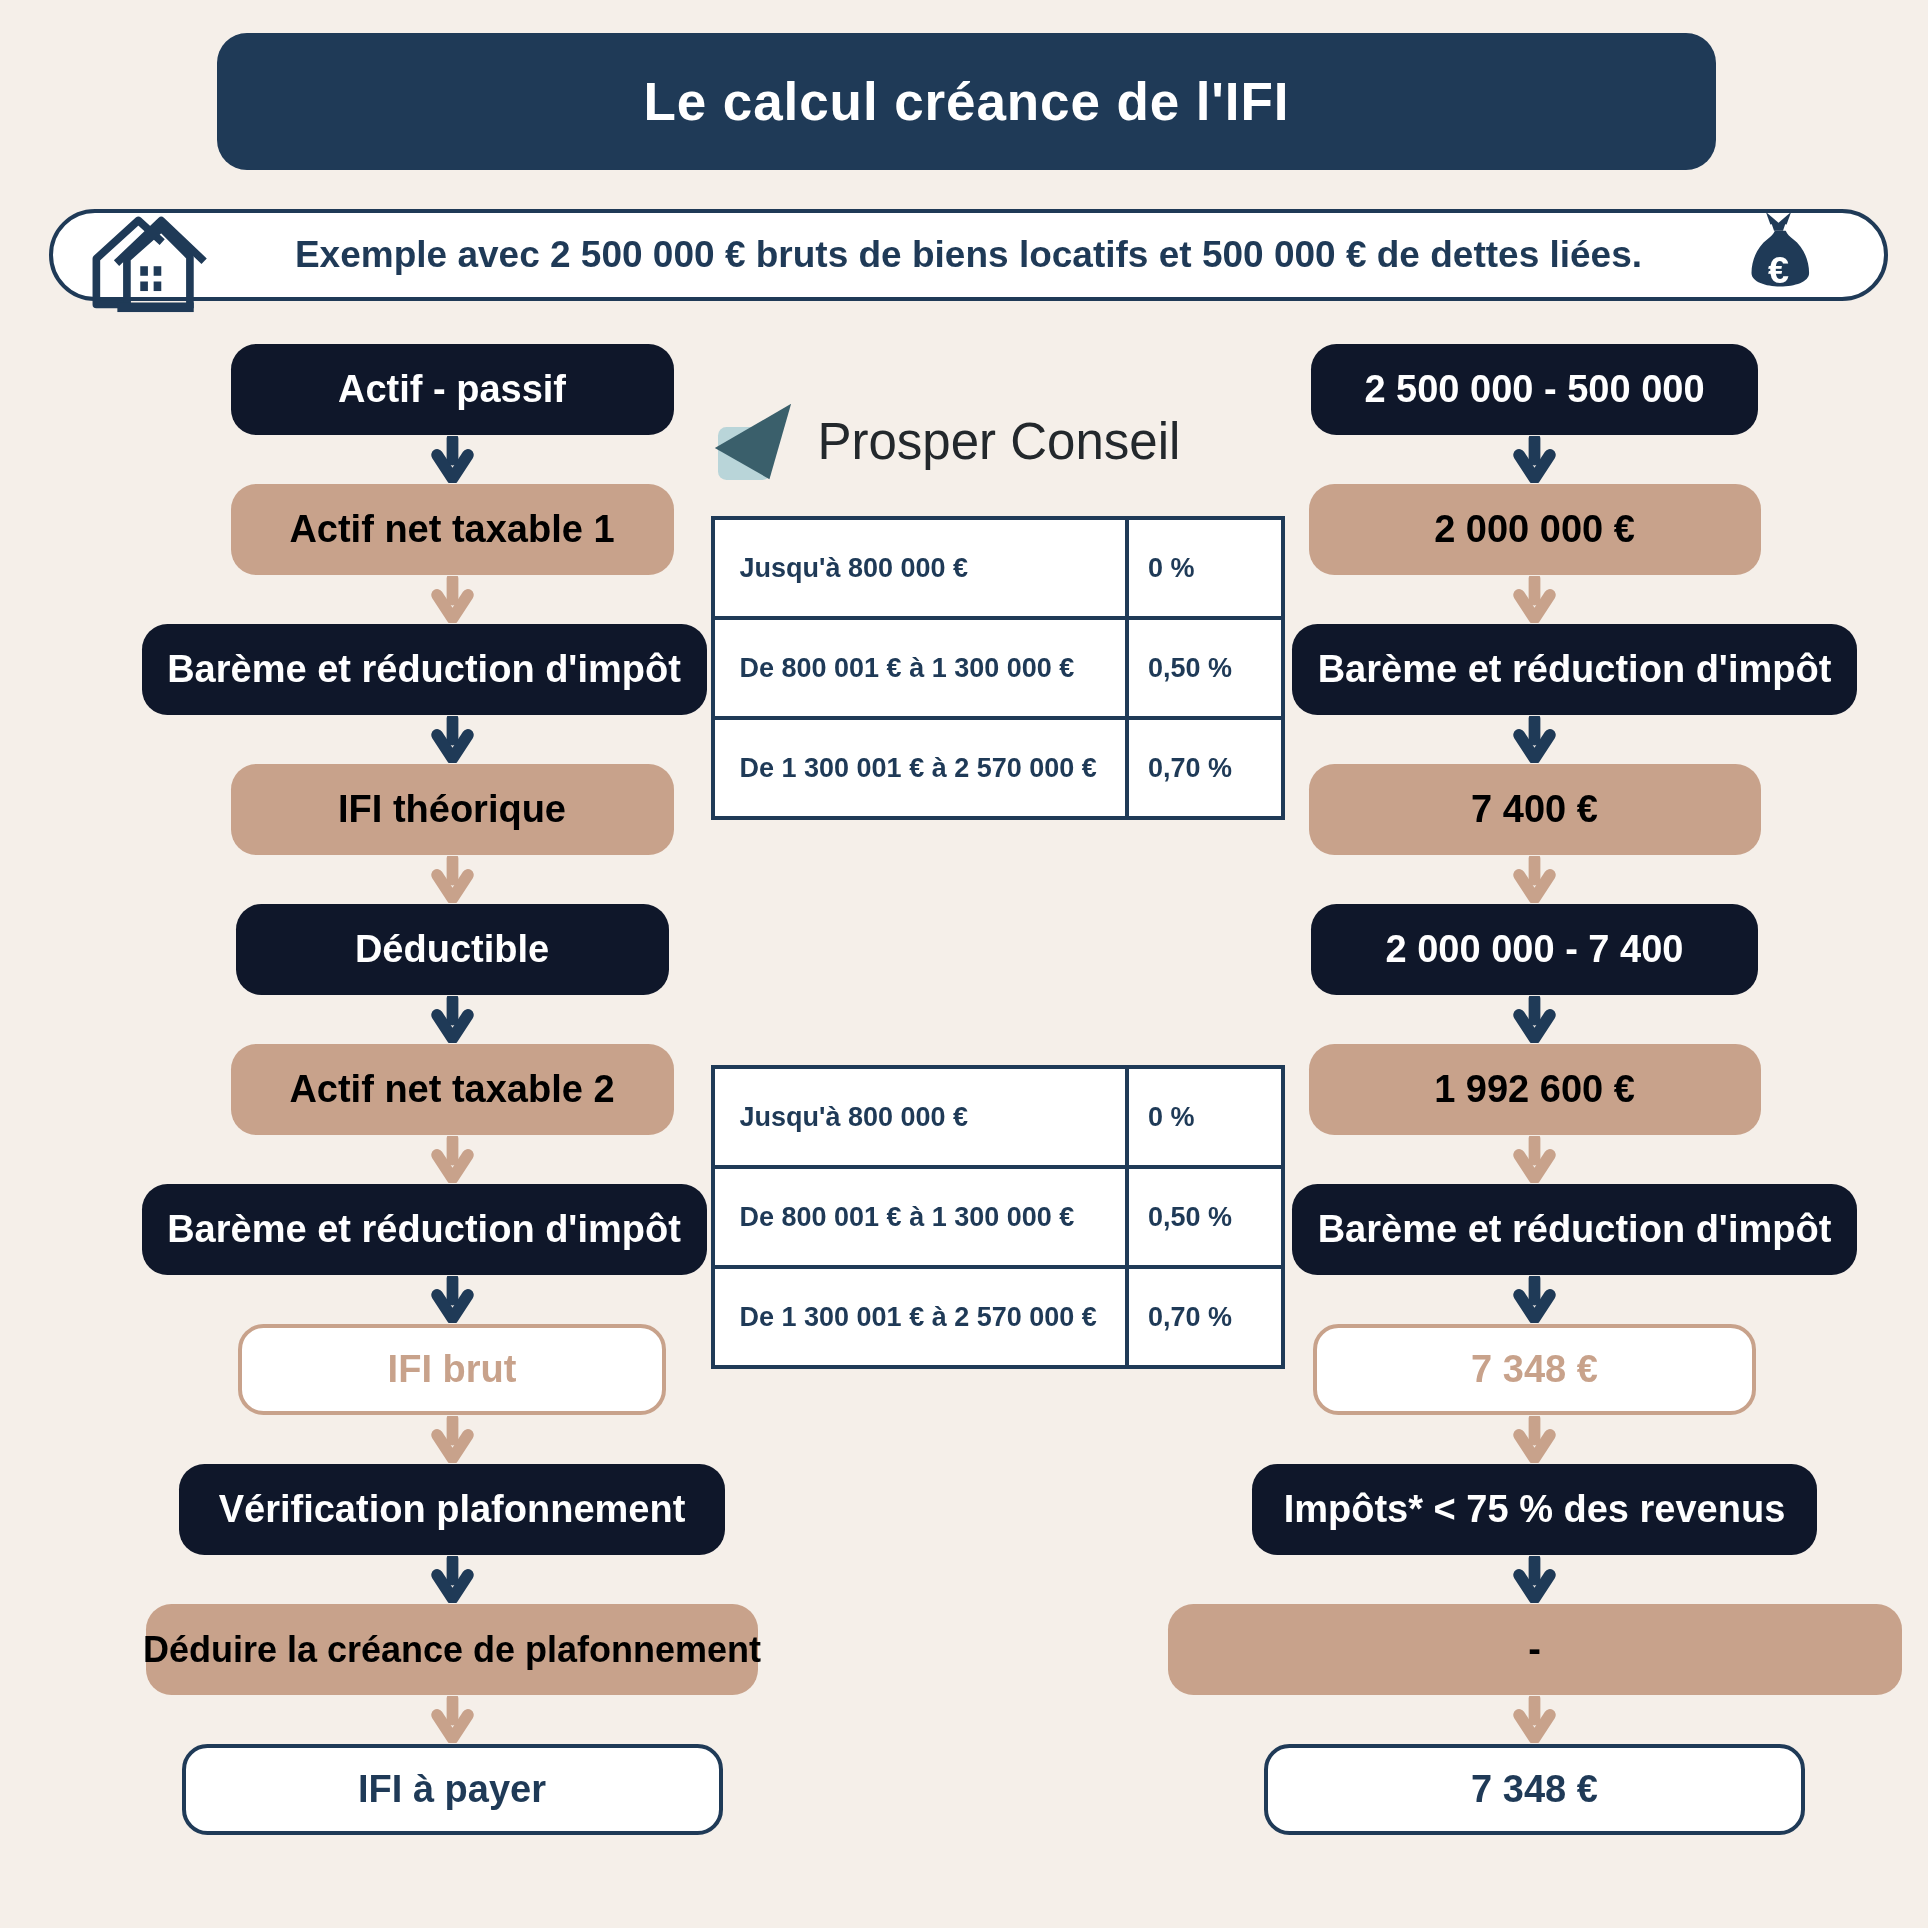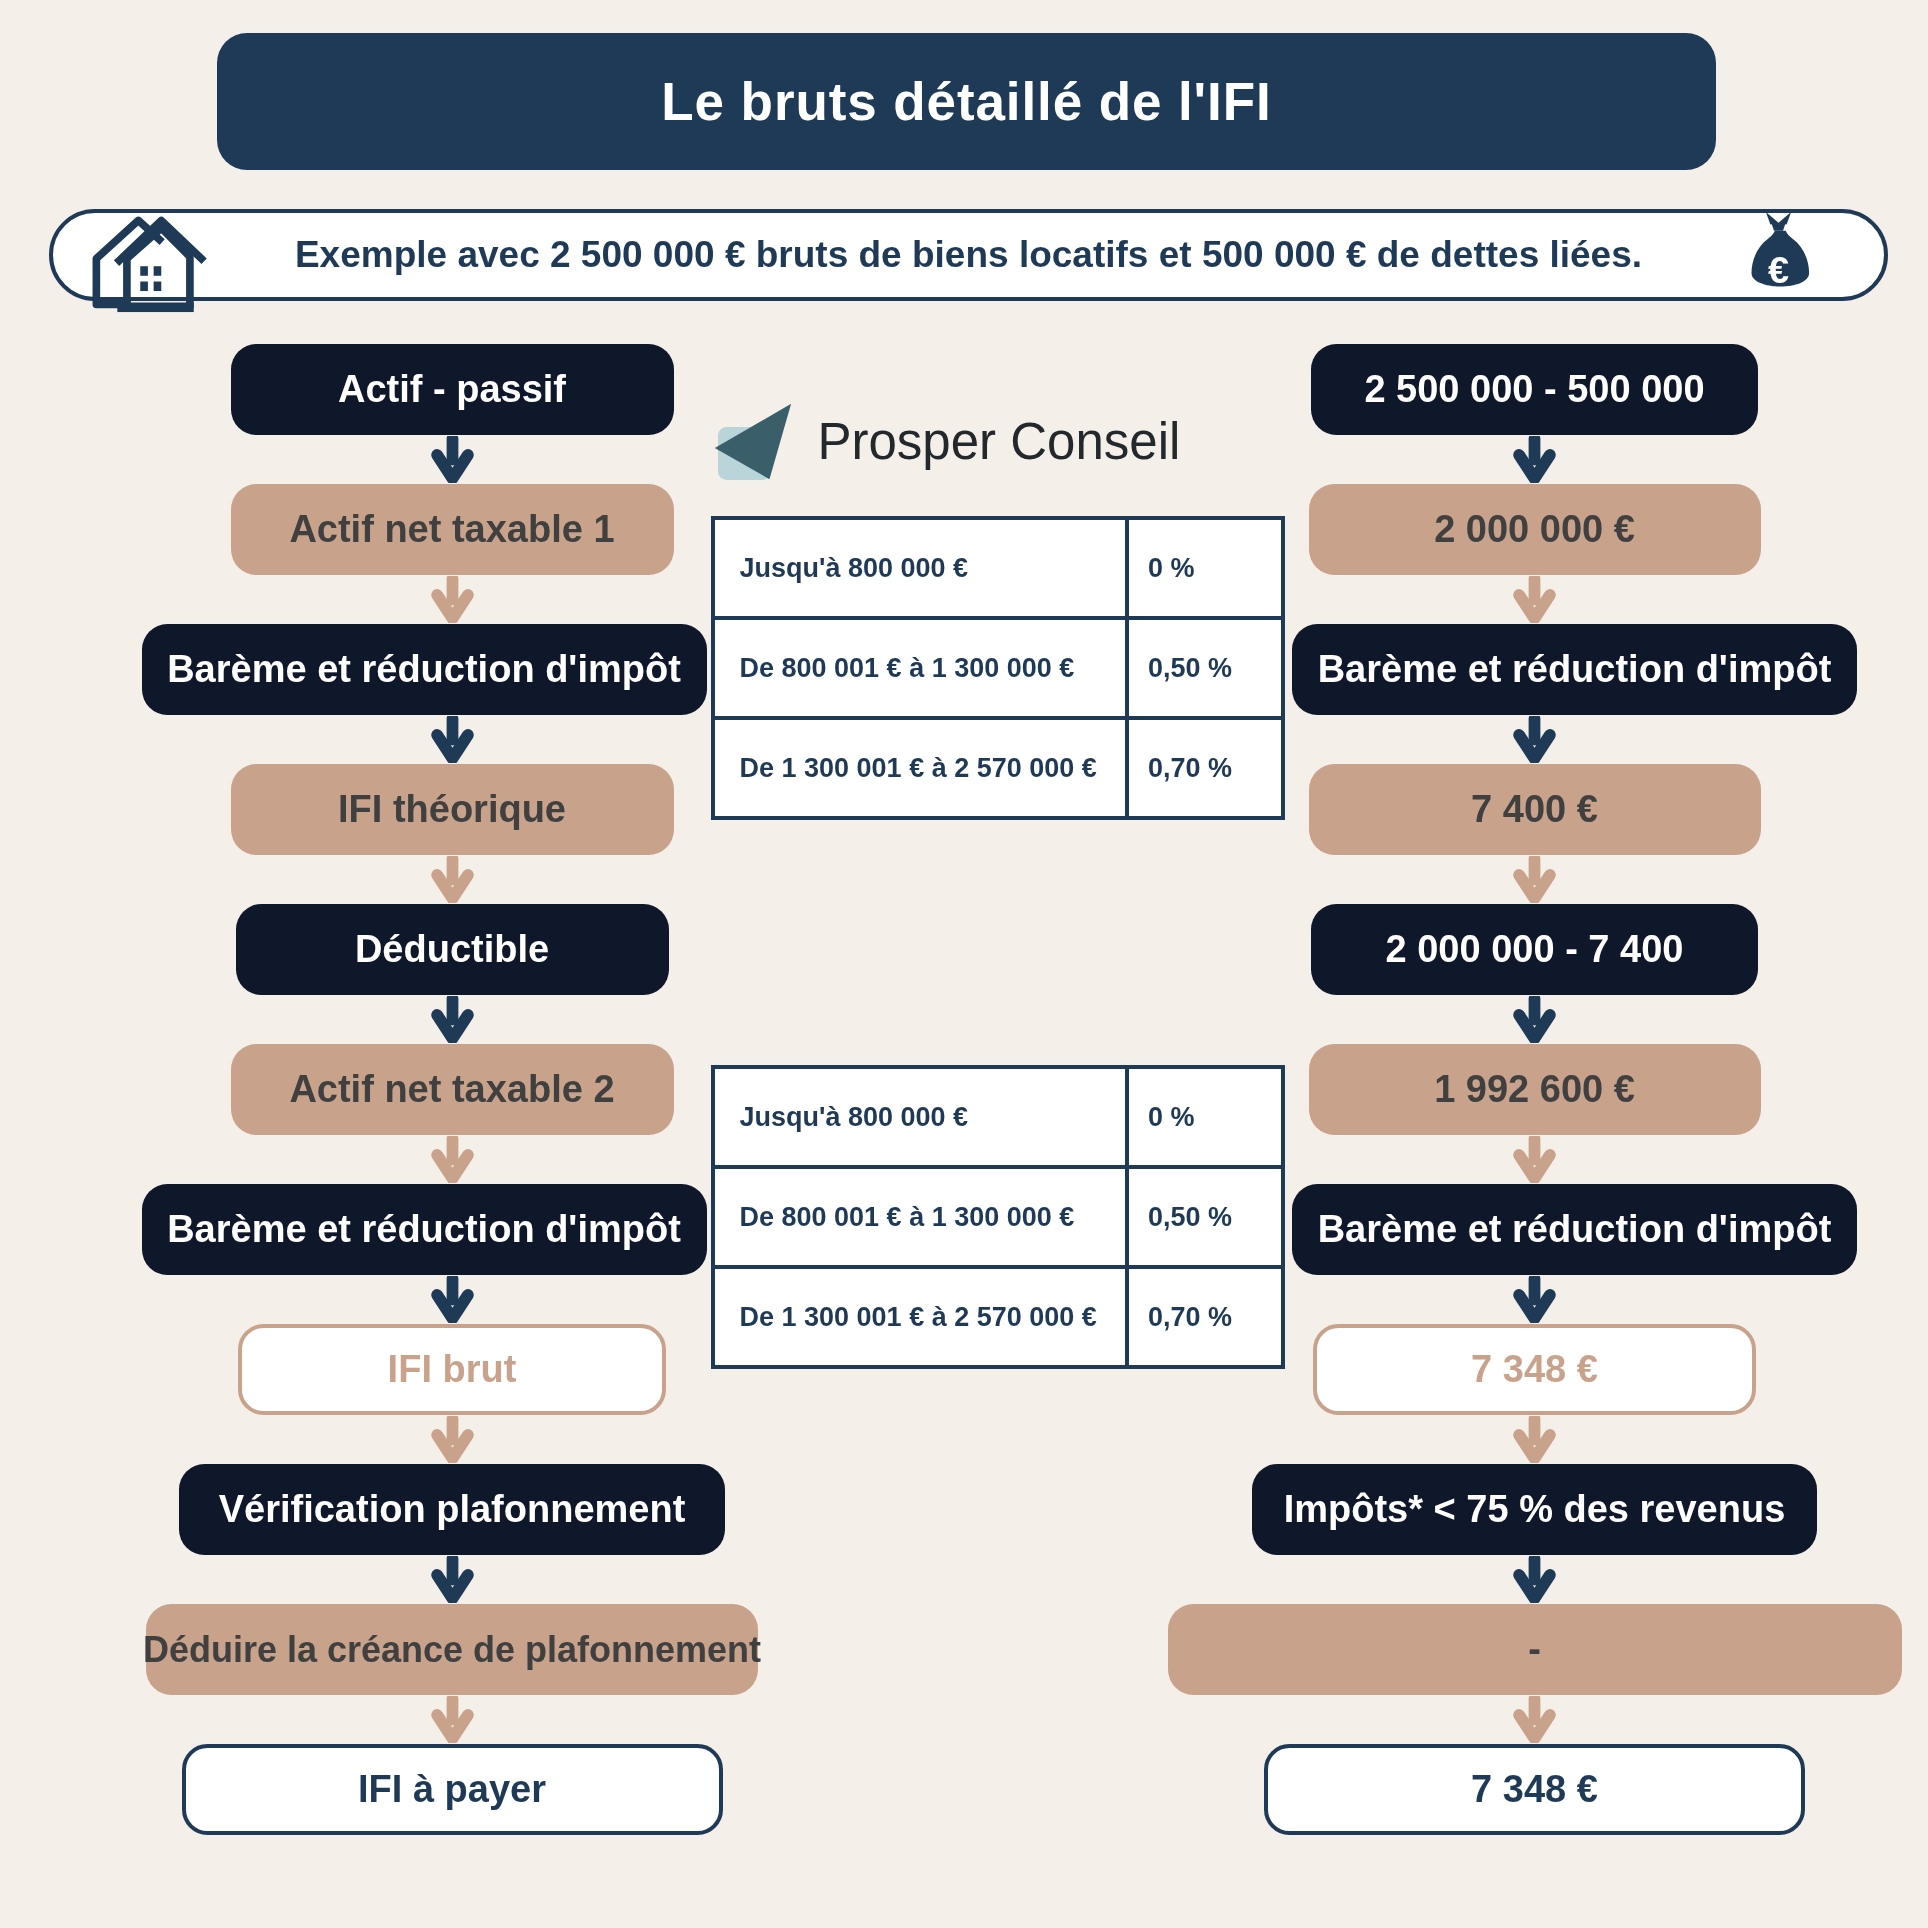--- a/index.html
+++ b/index.html
@@ -31,21 +31,21 @@
   .logo-text{font-size:51px;font-weight:normal;color:#23282c;letter-spacing:0px;}
   
   .col{position:absolute;top:344px;display:flex;flex-direction:column;align-items:center;z-index:2;}
   .col-left{left:83px;width:738px;}
   .col-right{left:1156px;width:757px;justify-content:flex-end;}
   .fbox{
     height:91px;border-radius:25.4px;display:flex;align-items:center;justify-content:center;
     font-size:38px;font-weight:bold;box-sizing:border-box;white-space:nowrap;padding:0 11.3px;
   }
   .fbox.navy{background:#0f172a;color:#ffffff;}
-  .fbox.tan{background:#c8a28b;color:#404040;}
+  .fbox.tan{background:#c8a28b;color:#000000;}
   .fbox.outline-tan{background:#ffffff;border:4.7px solid #c8a28b;color:#c8a28b;}
   .fbox.outline-navy{background:#ffffff;border:4.7px solid #1f3a57;color:#1f3a57;}
   .shift-l{transform:translateX(-28px);}
   .shift-r{transform:translateX(40px);}
   .arrow{height:49px;display:flex;align-items:center;justify-content:center;}
   .arrow svg{width:43px;height:47px;}
   .arrow .an{stroke:#1f3a57;}
   .arrow .at{stroke:#c8a28b;}
   
   .rate-table{
@@ -63,21 +63,21 @@
     position:absolute;left:0;right:0;top:1864px;text-align:center;
     color:#1f3a57;font-size:29px;font-weight:normal;
   }
 </style>
 </head>
 <body>
 
 <div class="canvas">
 
   <div class="title-bar">
-    <span>Le bruts détaillé de l'IFI</span>
+    <span>Le calcul créance de l'IFI</span>
   </div>
 
   <div class="banner">
     <span>Exemple avec 2 500 000 € bruts de biens locatifs et 500 000 € de dettes liées.</span>
   </div>
 
   <svg class="house-icon" viewBox="0 0 132 134">
     <g fill="none" stroke="#1f3a57" stroke-width="8" stroke-linejoin="round" stroke-linecap="square">
       <path d="M46,124 H14 V76 L58,36 L80,56"></path>
       <path d="M46,124 V76 L82,44 L112,74 V124"></path>

